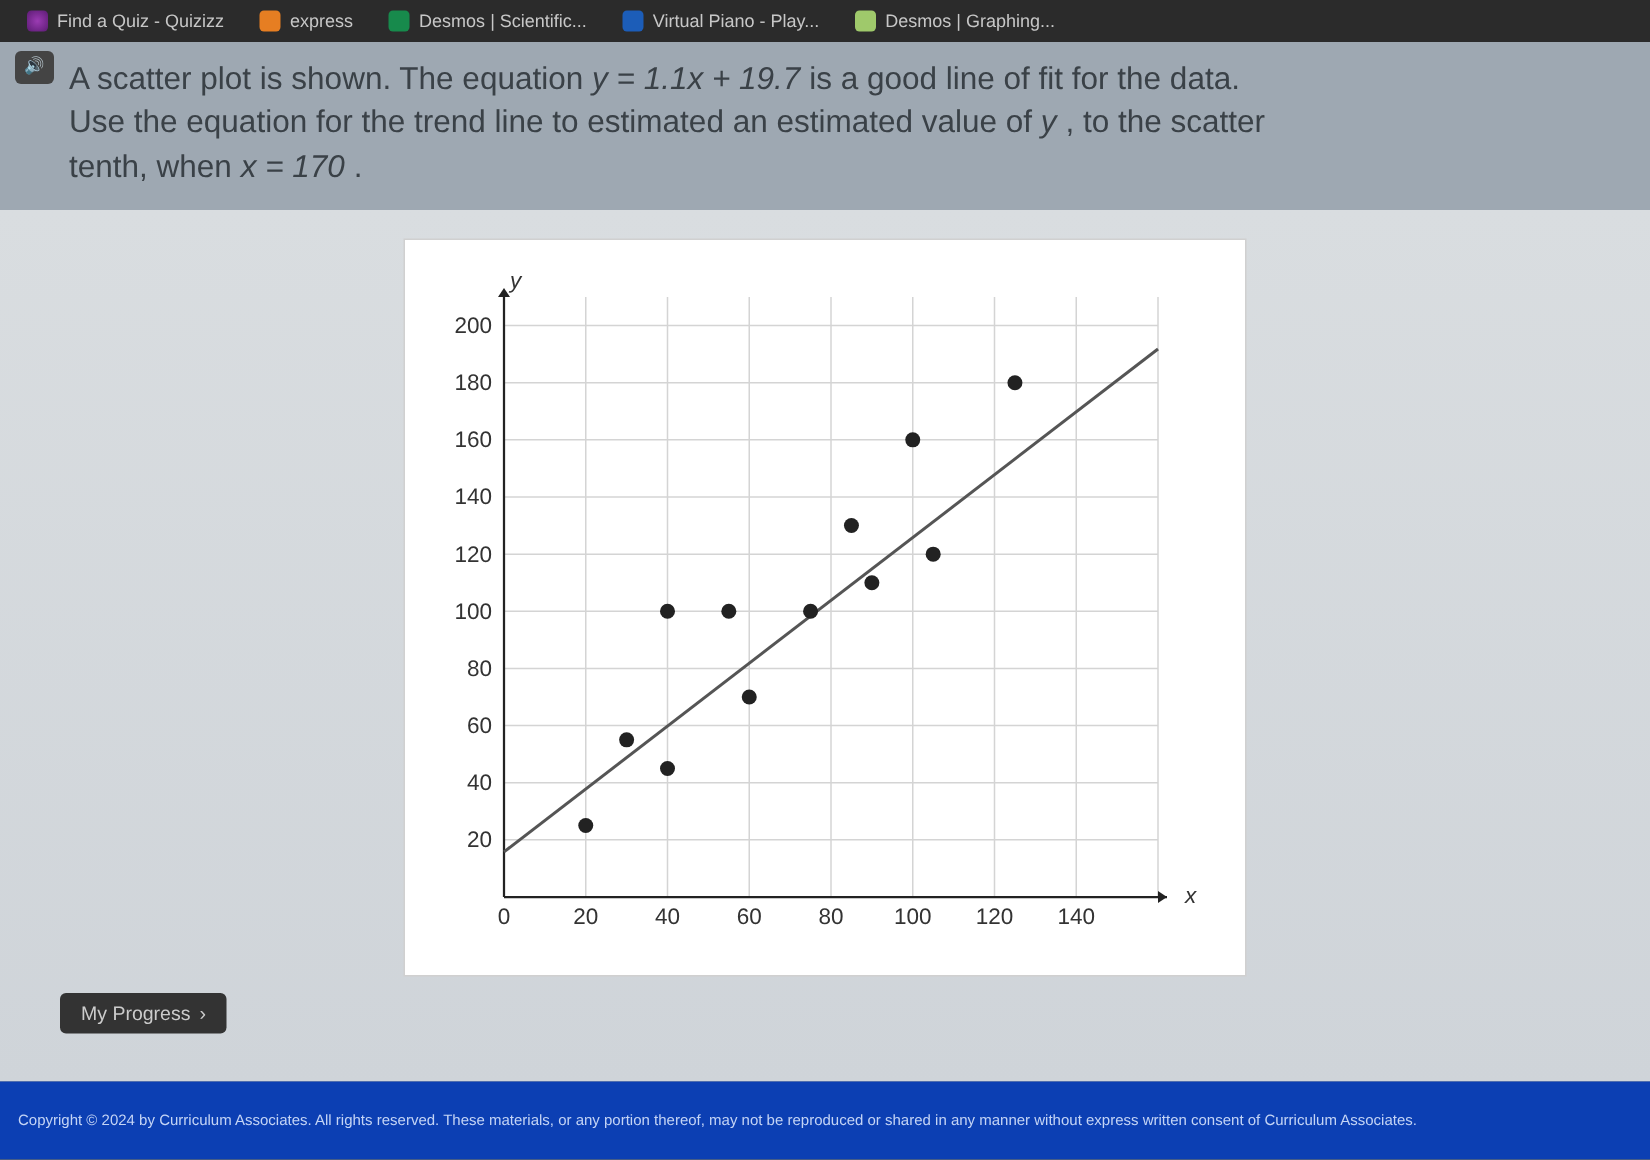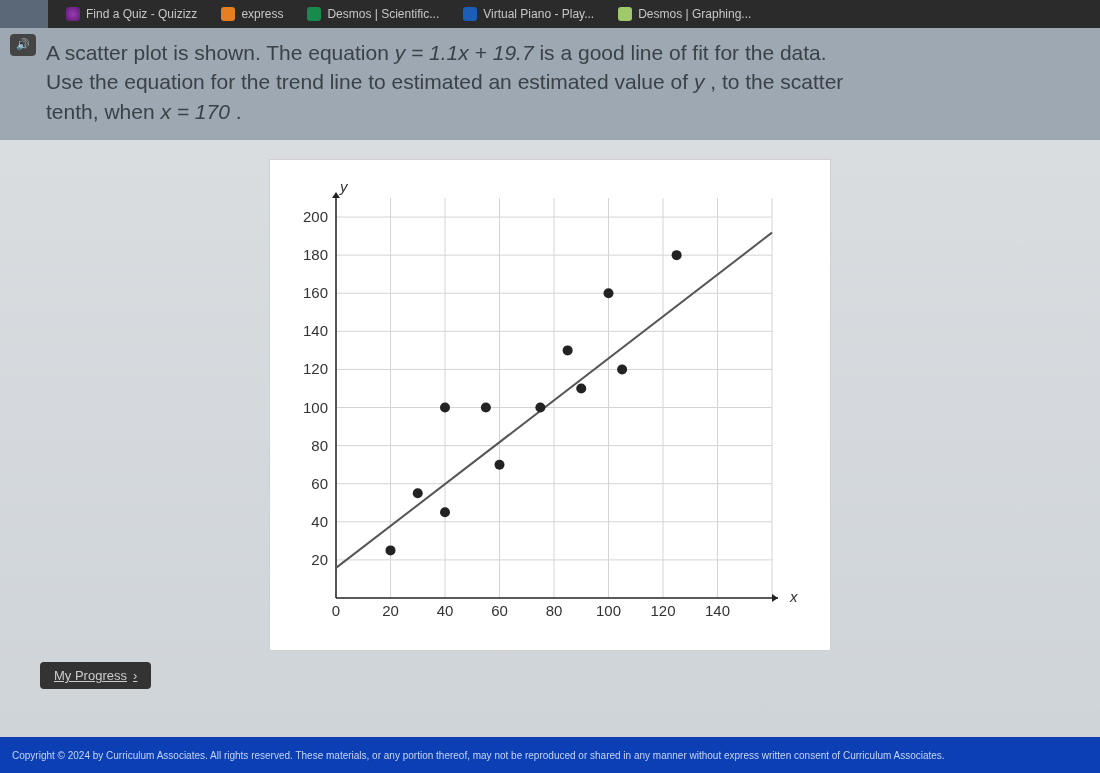--- a/index.html
+++ b/index.html
@@ -7,21 +7,21 @@
   width: 1100px; height: 773px;
   font-family: Arial, sans-serif;
   background: #5a6878;
   display: flex; flex-direction: column;
   overflow: hidden;
 }
 .tabbar {
   height: 28px;
   background: #2b2b2b;
   display: flex; align-items: center;
-  padding: 0 8px; gap: 4px; margin-left: 48px;
+  padding: 0 8px; gap: 4px;
 }
 .tab {
   color: #c7c7c7; font-size: 12px;
   padding: 4px 10px;
   white-space: nowrap;
   display: flex; align-items: center; gap: 6px;
   cursor: pointer;
 }
 .tab .favicon { width: 14px; height: 14px; flex: 0 0 14px; border-radius: 3px; }
 .fav-quizizz { background: radial-gradient(#9b3bb3,#5b1b73); }
@@ -63,24 +63,23 @@
 #plot { display:block; }
 .progress-btn {
   align-self: flex-start;
   background: #333; color:#ccc;
   border-radius: 4px;
   padding: 6px 14px;
   font-size: 13px;
   margin: 12px 12px 4px 0;
   display:flex; align-items:center; gap:6px;
   cursor:pointer;
-  text-decoration:underline;
 }
 .footer {
-  height: 36px;
+  height: 52px;
   background: #0c3fb3;
   color: #c4d4f5;
   font-size: 10px;
   display:flex; align-items:center;
   padding: 0 12px;
 }
 .italic { font-style: italic; }
 </style>
 </head>
 <body>

